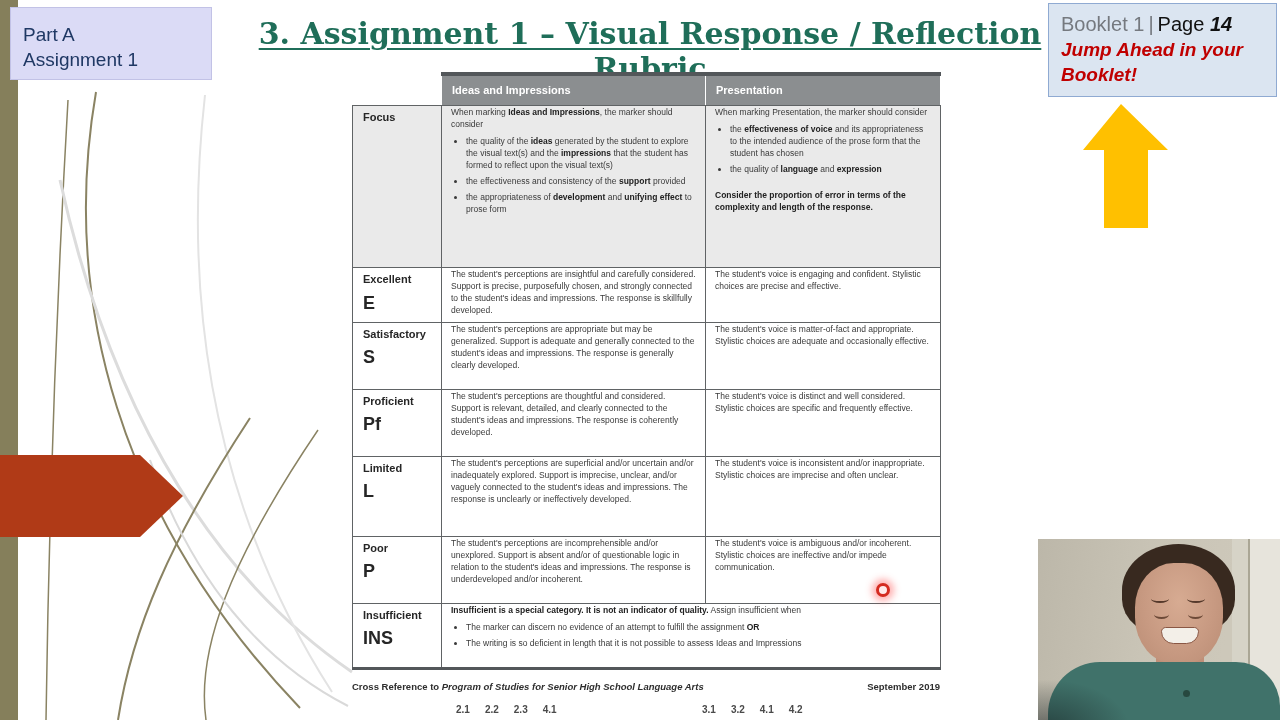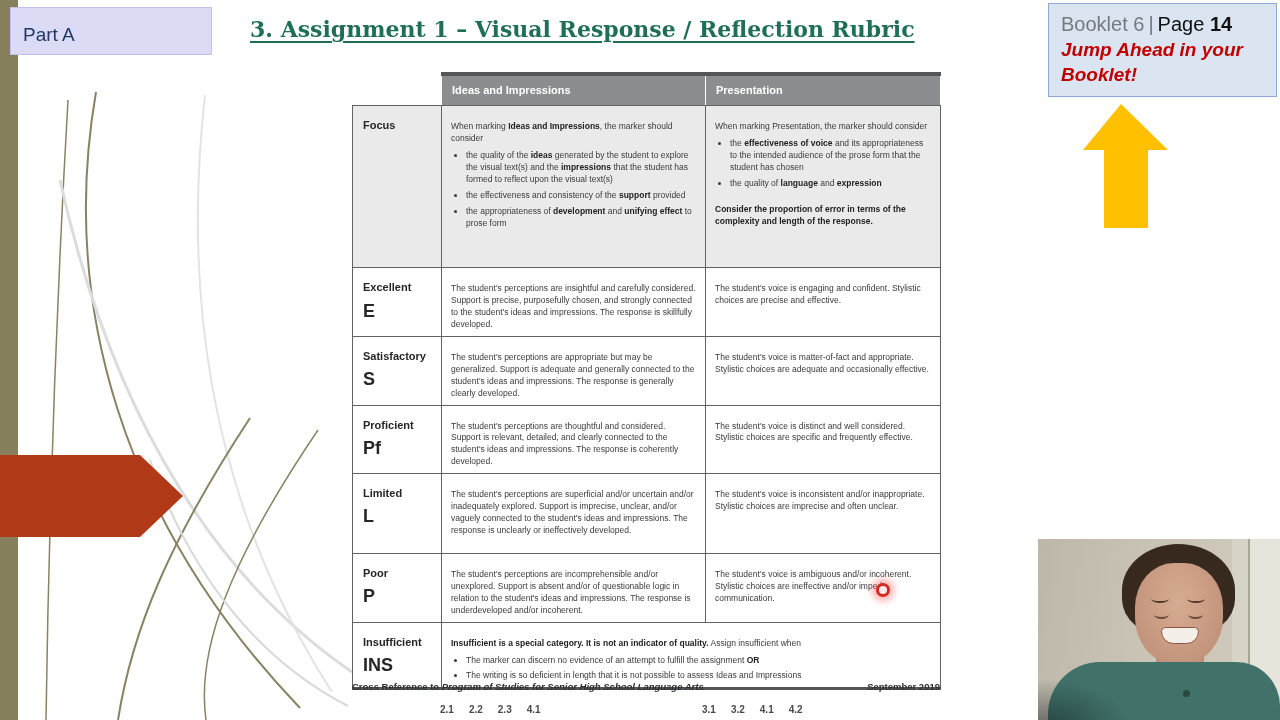--- a/index.html
+++ b/index.html
@@ -6,56 +6,56 @@
   .slide{position:relative;width:1280px;height:720px;background:#ffffff;overflow:hidden;
          font-family:"Liberation Sans",sans-serif;}
   
   .left-bar{position:absolute;left:0;top:0;width:18px;height:720px;background:#857f5b;}
   .vines{position:absolute;left:0;top:0;pointer-events:none;}
   
   .part-box{position:absolute;left:10px;top:7px;width:178px;padding:14px 10px 7px 12px;
             background:#dbdbf6;border:1px solid #c2c2e6;color:#1f3864;font-size:19px;line-height:1.32;}
   .part-box .l3{font-style:italic;}
   
-  .slide-title{position:absolute;left:250px;top:16px;width:800px;text-align:left;
-               font-family:"DejaVu Serif",serif;font-weight:bold;font-size:22px;color:#1f6e59;
+  .slide-title{position:absolute;left:250px;top:16px;width:800px;text-align:center;
+               font-family:"DejaVu Serif",serif;font-weight:bold;font-size:30px;color:#1f6e59;
                text-decoration:underline;text-decoration-thickness:2px;text-underline-offset:4px;}
   
   .booklet-box{position:absolute;left:1048px;top:3px;width:229px;box-sizing:border-box;
                padding:7px 8px 8px 12px;background:#dbe5f1;border:1px solid #8faad2;line-height:1.32;}
   .bk-line1{font-size:20px;color:#111;}
   .bk-name{color:#75797f;}
   .bk-sep{color:#75797f;padding:0 4px;}
-  .bk-num{font-weight:bold;}
+  .bk-num{font-weight:bold;font-style:italic;}
   .bk-jump{font-size:19px;font-weight:bold;font-style:italic;color:#c00000;}
   
   .arrow-svg{position:absolute;left:0;top:0;pointer-events:none;}
   
   .rubric{position:absolute;left:352px;top:72px;border-collapse:collapse;table-layout:fixed;
           width:588px;font-size:8.5px;color:#3a3a3a;line-height:1.4;}
-  .rubric td{border:1.5px solid #606365;vertical-align:top;padding:15px 9px 5px 9px;background:#fff;}
+  .rubric td{border:1.5px solid #606365;vertical-align:top;padding:1px 9px 5px 9px;background:#fff;}
   .rubric td.hdr{background:#8b8e90;color:#fff;font-weight:bold;font-size:11px;
                  border-top:4px solid #53575a;border-left-color:#fff;border-right-color:#fff;padding:7px 10px;}
   .rubric td.ghost{border:none;background:transparent;}
   .rubric tr.focus td{background:#eaeaea;}
-  .rubric td.lbl{padding:12px 6px 4px 10px;}
+  .rubric td.lbl{padding:4px 6px 4px 10px;}
   .lvl-name{font-weight:bold;font-size:11px;color:#262626;}
   .lvl-code{font-weight:bold;font-size:18px;color:#262626;margin-top:3px;}
   .rubric ul{margin:5px 0 0 0;padding-left:15px;}
   .rubric li{margin-top:4px;}
   .rubric .note{margin-top:14px;}
   .rubric tr.ins td{border-bottom:3px solid #53575a;}
   .rubric b, .rubric .b{font-weight:bold;color:#222;}
   
   .footer-ref{position:absolute;left:352px;top:681px;width:588px;display:flex;justify-content:space-between;
               font-size:9.5px;font-weight:bold;color:#2e2e2e;}
   .footer-ref .prog{font-style:italic;}
   .footer-codes{position:absolute;top:704px;font-size:10px;font-weight:bold;color:#4a4a4a;}
   .footer-codes span{margin-right:15px;}
-  .codes-ideas{left:440px;}
+  .codes-ideas{left:456px;}
   .codes-pres{left:702px;}
   
   .laser{position:absolute;left:876px;top:583px;width:8px;height:8px;border-radius:50%;
          background:#ffe9e9;border:3px solid #d42b20;box-shadow:0 0 7px 4px rgba(255,80,80,.45);}
   
   .webcam{position:absolute;left:1038px;top:539px;width:242px;height:181px;overflow:hidden;
           background:linear-gradient(100deg,#bcb7a9 0%,#c9c4b6 45%,#cdc8ba 75%);}
   .door-mid{position:absolute;right:30px;top:0;width:18px;height:100%;background:#d6d3c7;}
   .door{position:absolute;right:0;top:0;width:30px;height:100%;background:#e7e4dc;border-left:2px solid #aaa695;}
   .hair{position:absolute;left:84px;top:5px;width:113px;height:92px;background:#38291f;
@@ -95,27 +95,28 @@
   <svg class="arrow-svg" width="200" height="720">
     <polygon points="0,455 140,455 183,496 140,537 0,537" fill="#b03a17"></polygon>
   </svg>
 
   <svg class="arrow-svg" width="1280" height="300">
     <polygon points="1121,104 1083,150 1104,150 1104,228 1148,228 1148,150 1168,150" fill="#ffc000"></polygon>
   </svg>
 
   <div class="part-box">
     <div class="l1">Part A</div>
+    <div class="l2">Assignment 1</div>
   </div>
 
   <div class="slide-title">3. Assignment 1 – Visual Response / Reflection Rubric</div>
 
   <div class="booklet-box">
     <div class="bk-line1">
-      <span class="bk-name">Booklet 6</span><span class="bk-sep">|</span><span>Page</span>
+      <span class="bk-name">Booklet 1</span><span class="bk-sep">|</span><span>Page</span>
       <span class="bk-num">14</span>
     </div>
     <div class="bk-jump">Jump Ahead in your Booklet!</div>
   </div>
 
   <table class="rubric">
     <colgroup>
         <col style="width:89px">
         <col style="width:264px">
         <col style="width:235px">

